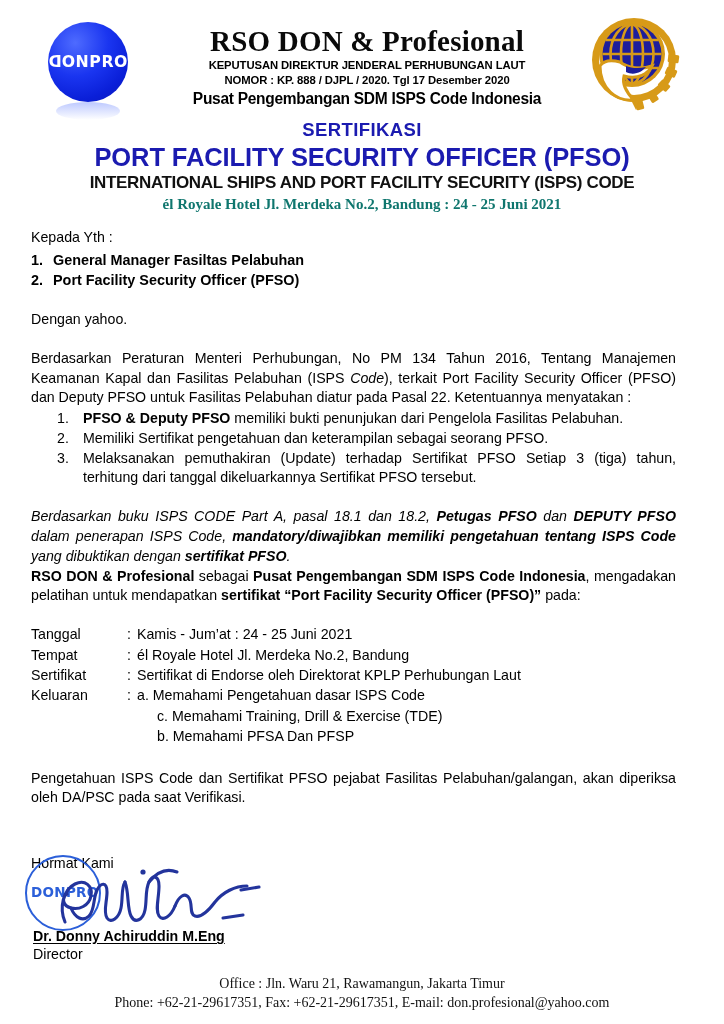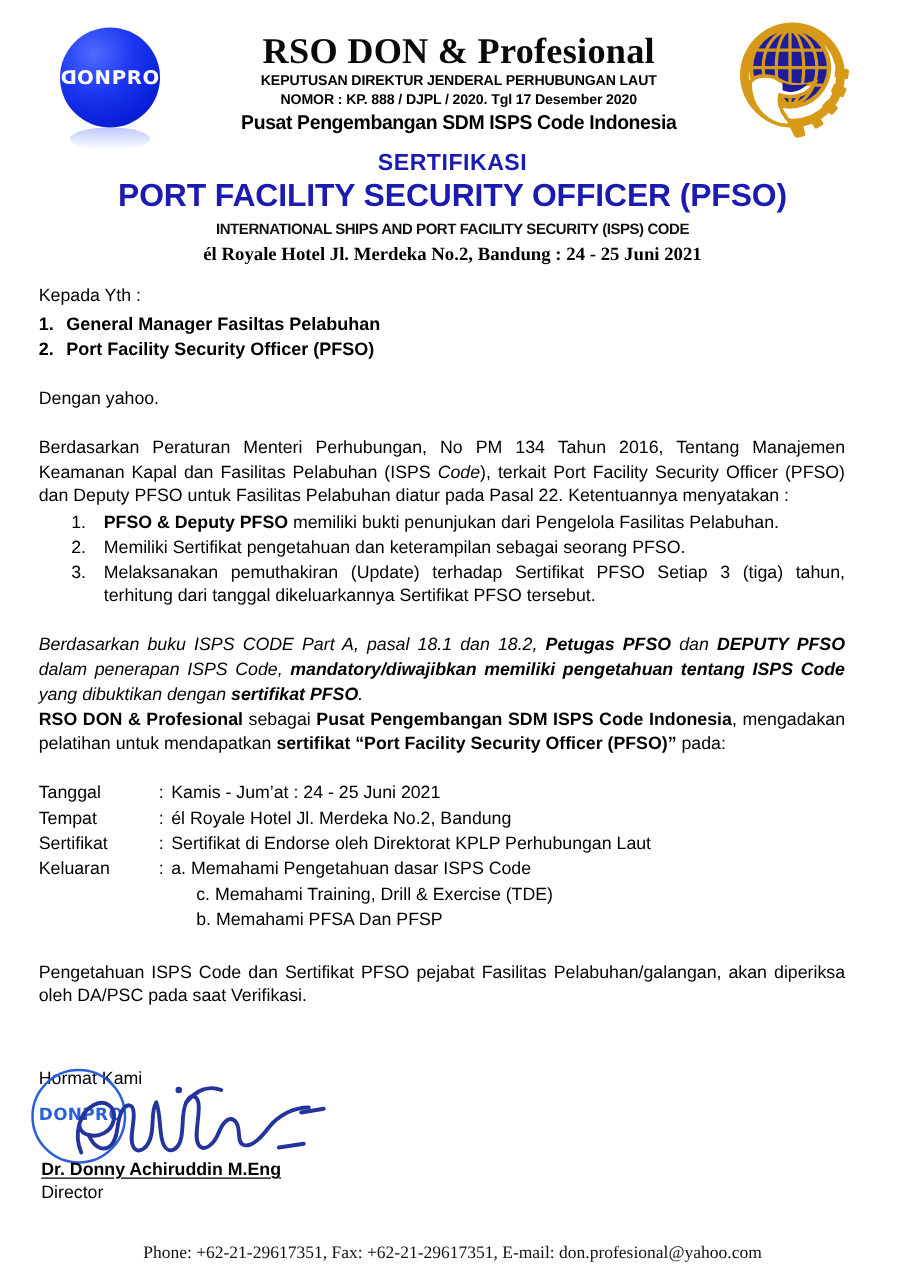--- a/index.html
+++ b/index.html
@@ -131,32 +131,32 @@
     color: #1b1bb0;
     font-weight: bold;
     font-size: 25.5px;
     line-height: 30px;
     letter-spacing: -0.1px;
     margin-top: 1px;
   }
   .t-isps {
     color: #111111;
     font-weight: bold;
-    font-size: 12px;
+    font-size: 17px;
     line-height: 20px;
     letter-spacing: -0.35px;
     margin-top: 1px;
   }
   .t-venue {
     font-family: "Liberation Serif", serif;
     font-weight: bold;
     font-size: 15px;
     line-height: 19px;
     margin-top: 2px;
-    color: #000000;
+    color: #0f766e;
   }
 
   
   .body-wrap {
     padding: 0 48px 0 31px;
     font-size: 14.2px;
     line-height: 19.6px;
   }
   .kepada {
     margin-top: 14px;
@@ -465,16 +465,17 @@
         </g>
         <circle cx="98" cy="16" r="2.6" fill="#23349c"></circle>
       </svg>
 
       <div class="sign-name">Dr. Donny Achiruddin M.Eng</div>
       <div class="sign-role">Director</div>
     </div>
   </div>
 
   <div class="footer">
+    <div>Office : Jln. Waru 21, Rawamangun, Jakarta Timur</div>
     <div>Phone: +62-21-29617351, Fax: +62-21-29617351, E-mail: don.profesional@yahoo.com</div>
   </div>
 
 </div>
 
 </body></html>

